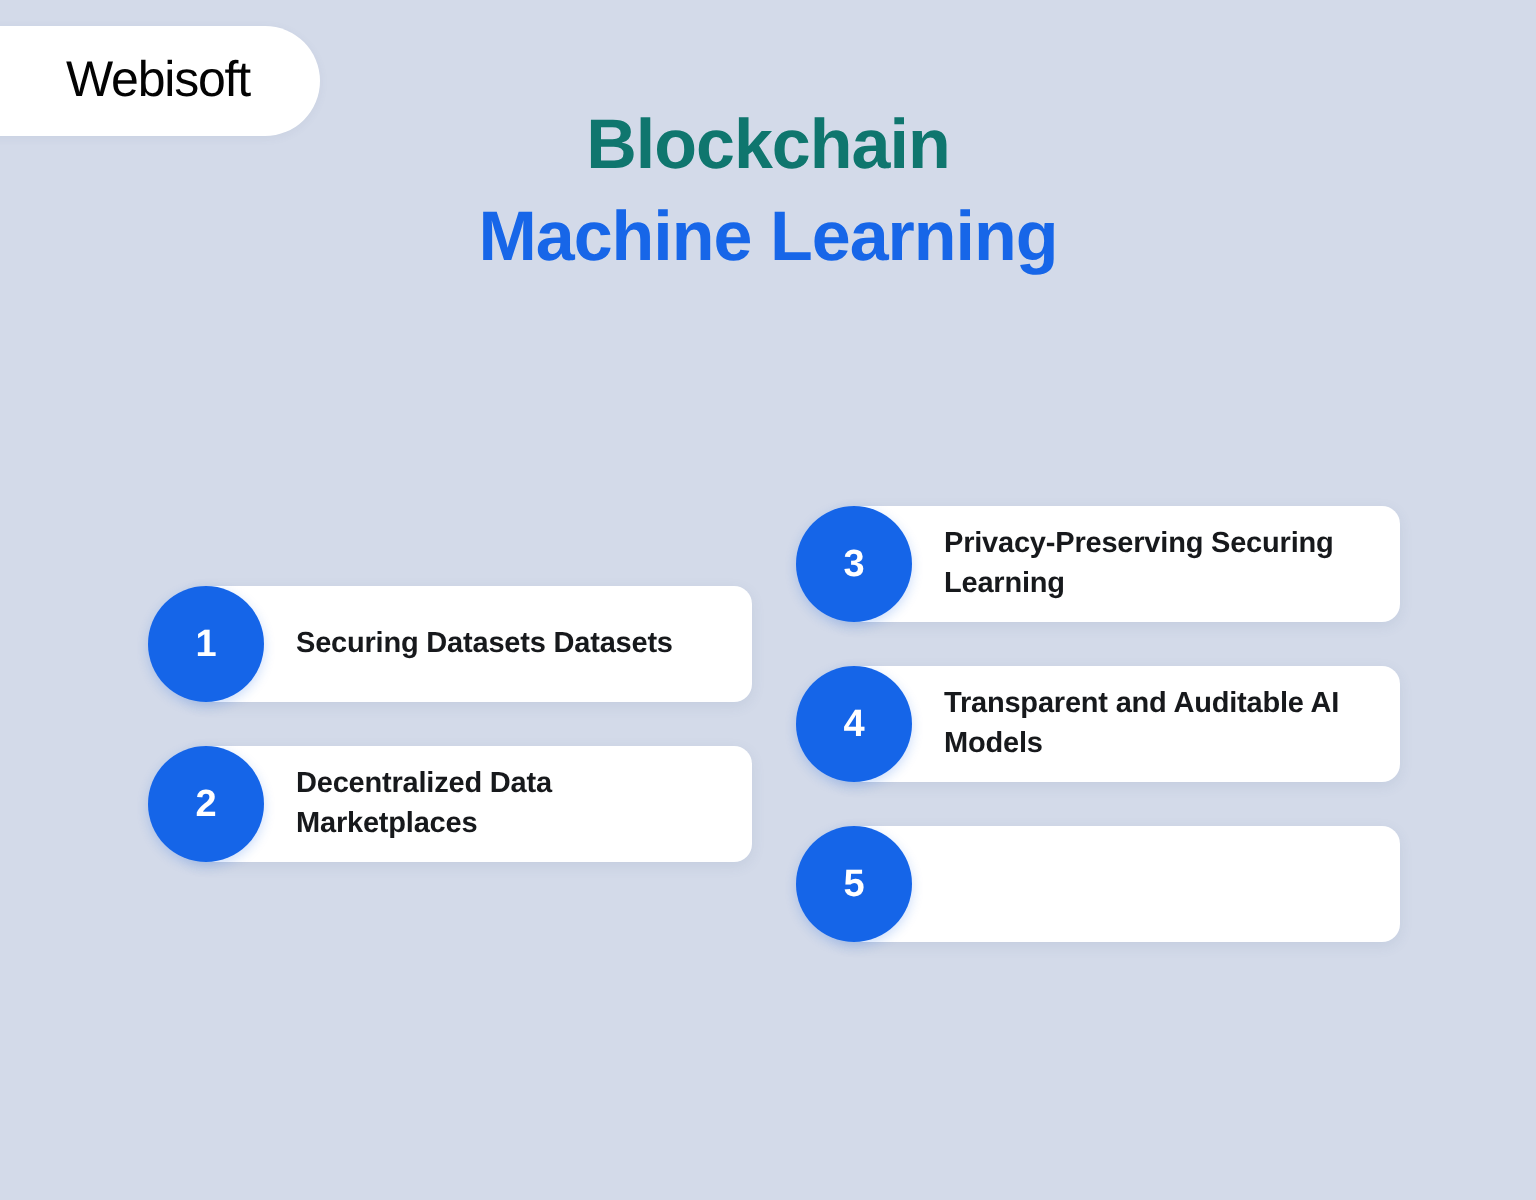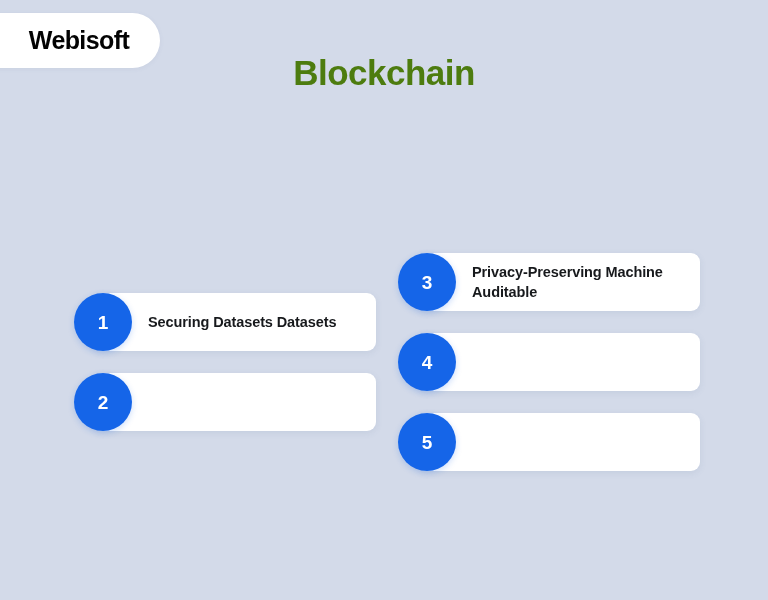--- a/index.html
+++ b/index.html
@@ -49,21 +49,21 @@
     background: #ffffff;
     border-radius: 0 28px 28px 0;
     display: flex;
     align-items: center;
     justify-content: center;
     box-shadow: 0 1px 5px rgba(80,100,140,0.07);
   }
   .logo-text {
     padding-left: 12px;
     font-size: 25px;
-    font-weight: bold;
+    font-weight: normal;
     letter-spacing: -0.6px;
     color: #030303;
     font-family: "Liberation Sans", sans-serif;
   }
 
   
   .heading {
     position: absolute;
     left: 0;
     top: 50px;
@@ -71,21 +71,21 @@
     text-align: center;
     line-height: 1.32;
   }
   .heading-line {
     display: block;
     font-size: 35px;
     font-weight: bold;
     letter-spacing: -0.5px;
     font-family: "Liberation Sans", sans-serif;
   }
-  .heading-line.dark  { color: #4d7c0f; }
+  .heading-line.dark  { color: #0f766e; }
   .heading-line.blue  { color: #1766e8; }
 
   
   .column {
     position: absolute;
   }
   .column.left  { left: 93px;  top: 293px; }
   .column.right { left: 417px; top: 253px; }
 
   .item-row {
@@ -150,56 +150,59 @@
 <body>
 
 <div id="canvas">
 
   <div class="logo-pill">
     <span class="logo-text">Webisoft</span>
   </div>
 
   <div class="heading">
     <span class="heading-line dark">Blockchain</span>
+    <span class="heading-line blue">Machine Learning</span>
   </div>
 
   <div class="column left">
 
     <div class="item-row">
       <div class="item-card"></div>
       <div class="item-badge">
         <span class="item-badge-number">1</span>
       </div>
       <div class="item-label">Securing Datasets Datasets</div>
     </div>
 
     <div class="item-row">
       <div class="item-card"></div>
       <div class="item-badge">
         <span class="item-badge-number">2</span>
       </div>
+      <div class="item-label">Decentralized Data Marketplaces</div>
     </div>
 
   </div>
 
   <div class="column right">
 
     <div class="item-row">
       <div class="item-card"></div>
       <div class="item-badge">
         <span class="item-badge-number">3</span>
       </div>
-      <div class="item-label">Privacy-Preserving Machine Auditable</div>
+      <div class="item-label">Privacy-Preserving Securing Learning</div>
     </div>
 
     <div class="item-row">
       <div class="item-card"></div>
       <div class="item-badge">
         <span class="item-badge-number">4</span>
       </div>
+      <div class="item-label">Transparent and Auditable AI Models</div>
     </div>
 
     <div class="item-row">
       <div class="item-card"></div>
       <div class="item-badge">
         <span class="item-badge-number">5</span>
       </div>
     </div>
 
   </div>

